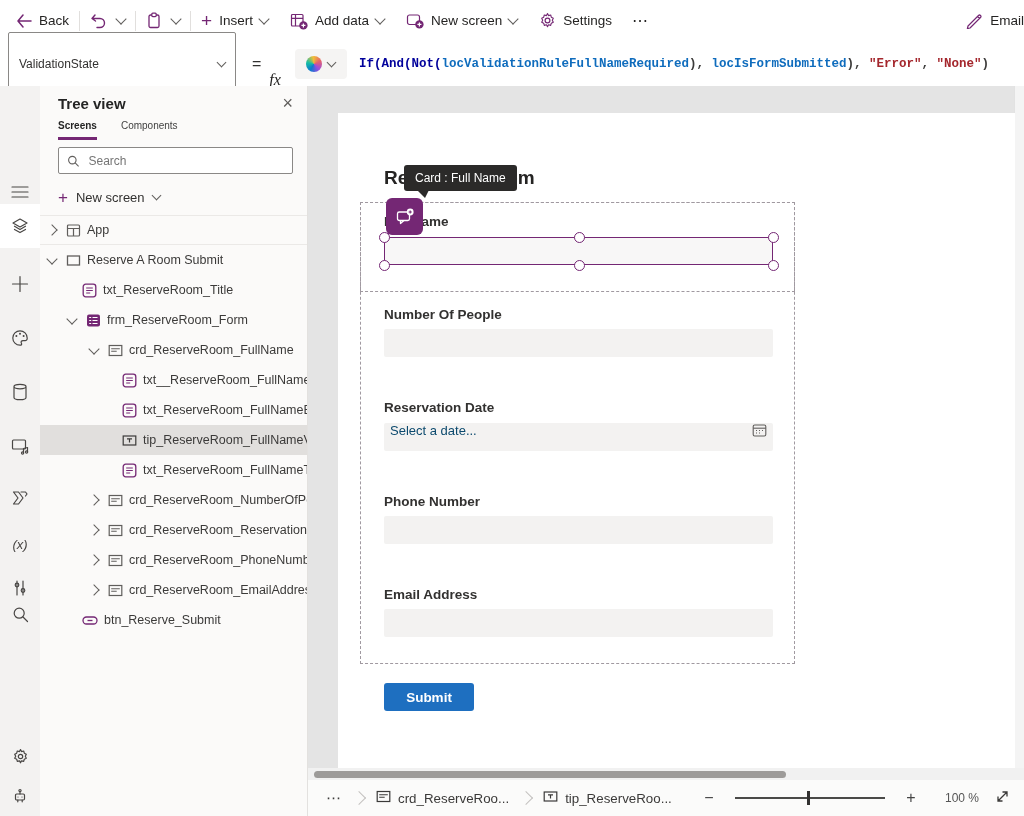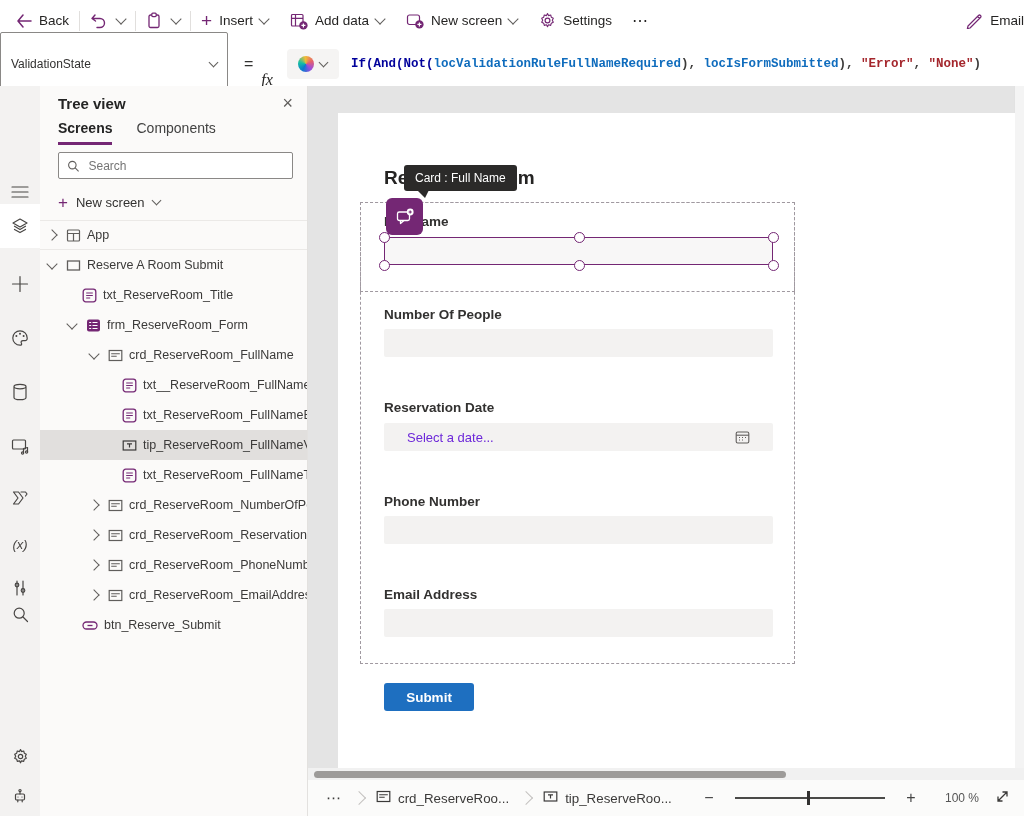--- a/index.html
+++ b/index.html
@@ -16,21 +16,21 @@
   .chv{display:inline-block;width:7px;height:7px;border-right:1.4px solid #605e5c;
        border-bottom:1.4px solid #605e5c;flex:none;}
   .chv.down{transform:rotate(45deg);margin-top:-3px;}
   .chv.right{transform:rotate(-45deg);}
   .chv.sm{width:6px;height:6px;}
   .tb-right{margin-left:auto;display:flex;align-items:center;}
 
   
   .fxbar{position:absolute;left:0;top:41px;width:1024px;height:45px;background:#fff;
          border-bottom:1px solid #d8d6d4;display:flex;align-items:center;}
-  .prop-dd{margin-left:0;width:206px;height:29px;border:1px solid #8a8886;border-radius:2px;
+  .prop-dd{margin-left:8px;width:206px;height:29px;border:1px solid #8a8886;border-radius:2px;
            background:#fff;display:flex;align-items:center;justify-content:space-between;
            padding:16px 10px;font-size:12px;color:#323130;}
   .fx-eq{font-size:16px;color:#323130;margin-left:16px;}
   .fx-fx{font-family:"Liberation Serif",serif;font-style:italic;font-size:16px;margin-left:8px;color:#252423;margin-top:32px;}
   .copilot-chip{margin-left:14px;height:30px;width:52px;background:#f5f4f3;border-radius:4px;
                 display:flex;align-items:center;justify-content:center;gap:6px;}
   .copilot-ball{width:16px;height:16px;border-radius:50%;
     background:conic-gradient(from 210deg,#0b79d0,#16bfa4,#f2bc35,#e5616e,#9a4ce0,#0b79d0);}
   .fx-text{margin-left:12px;font-family:"Liberation Mono","DejaVu Sans Mono",monospace;
            font-size:12.5px;white-space:nowrap;font-weight:bold;}
@@ -42,21 +42,21 @@
              justify-content:center;color:#484644;}
   .rail .ric.sel{background:#fff;height:44px;}
   .rico{stroke:#484644;fill:none;stroke-width:1.2;stroke-linecap:round;stroke-linejoin:round;}
 
   
   .tree{position:absolute;left:40px;top:86px;width:268px;height:730px;background:#fbfaf9;
         border-right:1px solid #e3e1df;box-sizing:border-box;}
   .tree-head{display:flex;align-items:flex-end;justify-content:space-between;padding:8px 14px 0 18px;gap:31px;}
   .tree-title{font-size:15px;font-weight:700;color:#242424;}
   .tree-close{font-size:18px;color:#605e5c;line-height:1;}
-  .tabs{display:flex;gap:24px;padding:8px 0 0 18px;font-size:14px;text-align:center;}
+  .tabs{display:flex;gap:24px;padding:8px 0 0 18px;font-size:10px;text-align:center;}
   .tab{color:#424242;padding-bottom:6px;}
   .tab.active{color:#242424;font-weight:700;border-bottom:3px solid #742774;}
   .searchbox{margin:7px 14px 0 18px;height:25px;border:1px solid #8a8886;border-radius:2px;
              background:#fff;display:flex;align-items:center;padding:0 8px;gap:7px;}
   .searchbox input{border:none;outline:none;width:100%;font-size:12px;background:transparent;
                    font-family:inherit;color:#323130;}
   .newscreen{display:flex;align-items:center;gap:8px;margin:10px 0 0 18px;height:26px;font-size:13px;color:#323130;}
   .newscreen .plus{color:#742774;font-size:17px;line-height:1;}
   .trow{height:30px;display:flex;align-items:center;gap:6px;font-size:12.5px;color:#3b3a39;
         white-space:nowrap;overflow:hidden;}
@@ -78,21 +78,21 @@
   .tooltip:after{content:"";position:absolute;left:13px;bottom:-7px;width:0;height:0;
            border-left:8px solid transparent;border-right:4px solid transparent;border-top:8px solid #2b2a29;}
   .cbadge{position:absolute;left:48px;top:85px;width:37px;height:37px;background:#742774;
           border-radius:6px;display:flex;align-items:center;justify-content:center;z-index:6;}
   .form-marquee{position:absolute;left:22px;top:89px;width:435px;height:462px;
           border:1px dashed #a099a0;box-sizing:border-box;}
   .card-marquee{position:absolute;left:22px;top:89px;width:435px;height:90px;
           border:1px dashed #a099a0;box-sizing:border-box;}
   .flabel{position:absolute;left:46px;font-size:13.5px;font-weight:700;color:#323130;}
   .finput{position:absolute;left:46px;width:389px;height:28px;background:#f3f2f1;border-radius:2px;
-          display:flex;align-items:center;padding:0 23px;box-sizing:border-box;font-size:13px;color:#6d28d9;}
+          display:flex;align-items:flex-start;padding:0 6px;box-sizing:border-box;font-size:13px;color:#0c4a6e;}
   .finput.selected{background:#f8f7f7;border:1px solid #742774;z-index:2;}
   .hdl{position:absolute;width:9px;height:9px;border-radius:50%;background:#fff;
        border:1.6px solid #742774;z-index:4;box-sizing:content-box;}
   .datefld{justify-content:space-between;}
   .submit{position:absolute;left:46px;top:570px;width:90px;height:28px;background:#1e6fc0;
           border-radius:3px;color:#fff;font-size:13.5px;font-weight:700;display:flex;
           align-items:center;justify-content:center;}
 
   
   .hscroll{position:absolute;left:308px;top:768px;width:716px;height:12px;background:#f1f1f1;}

